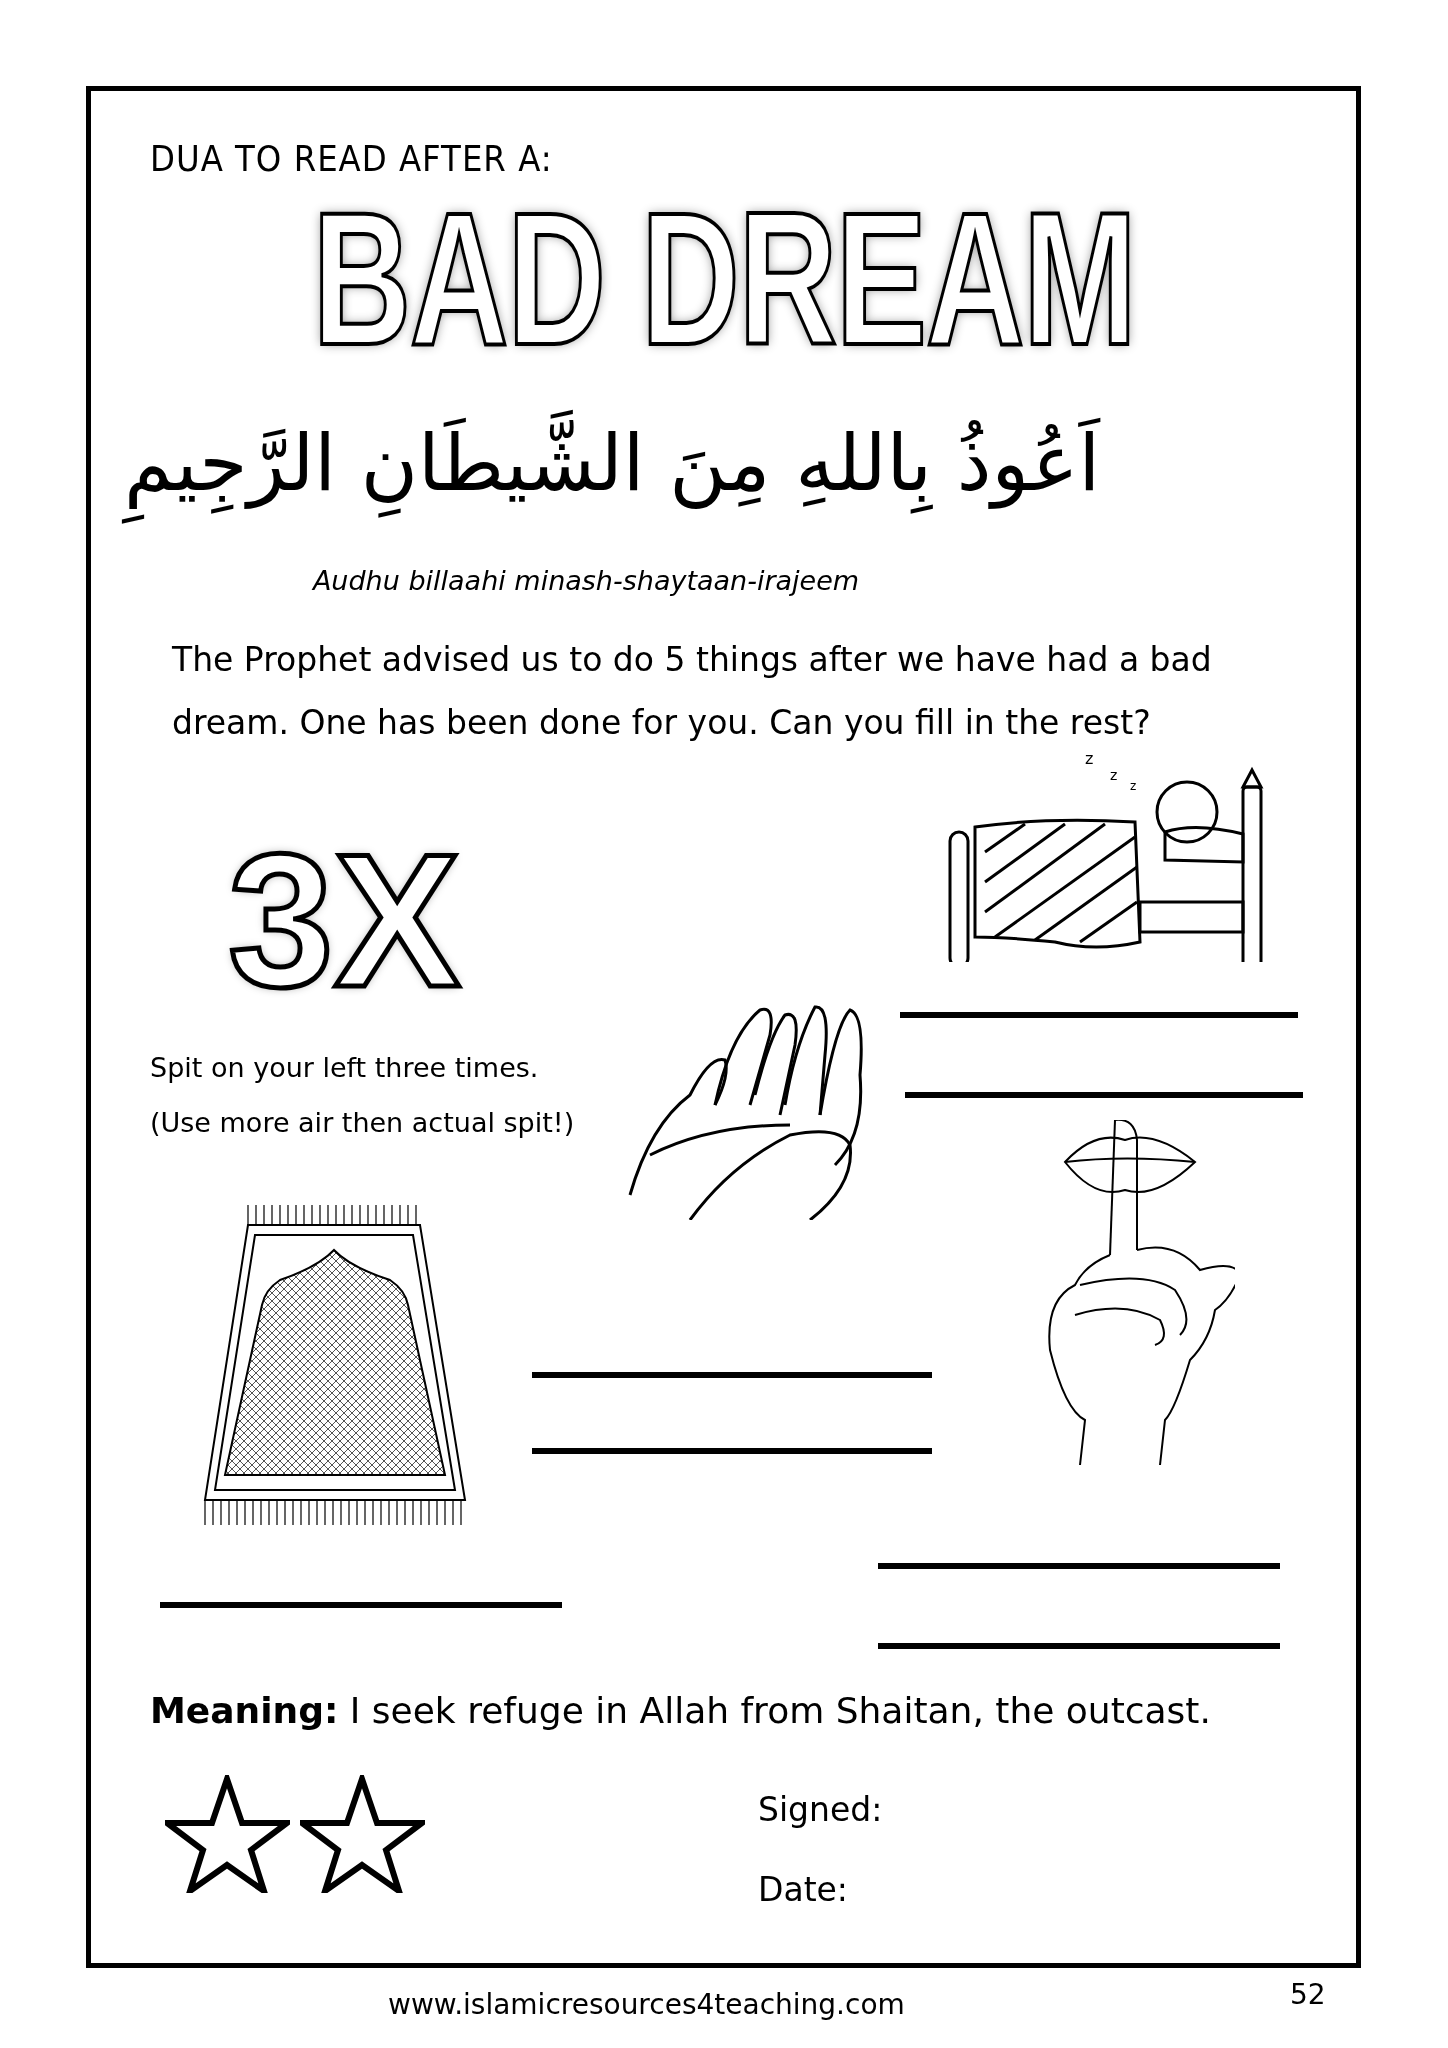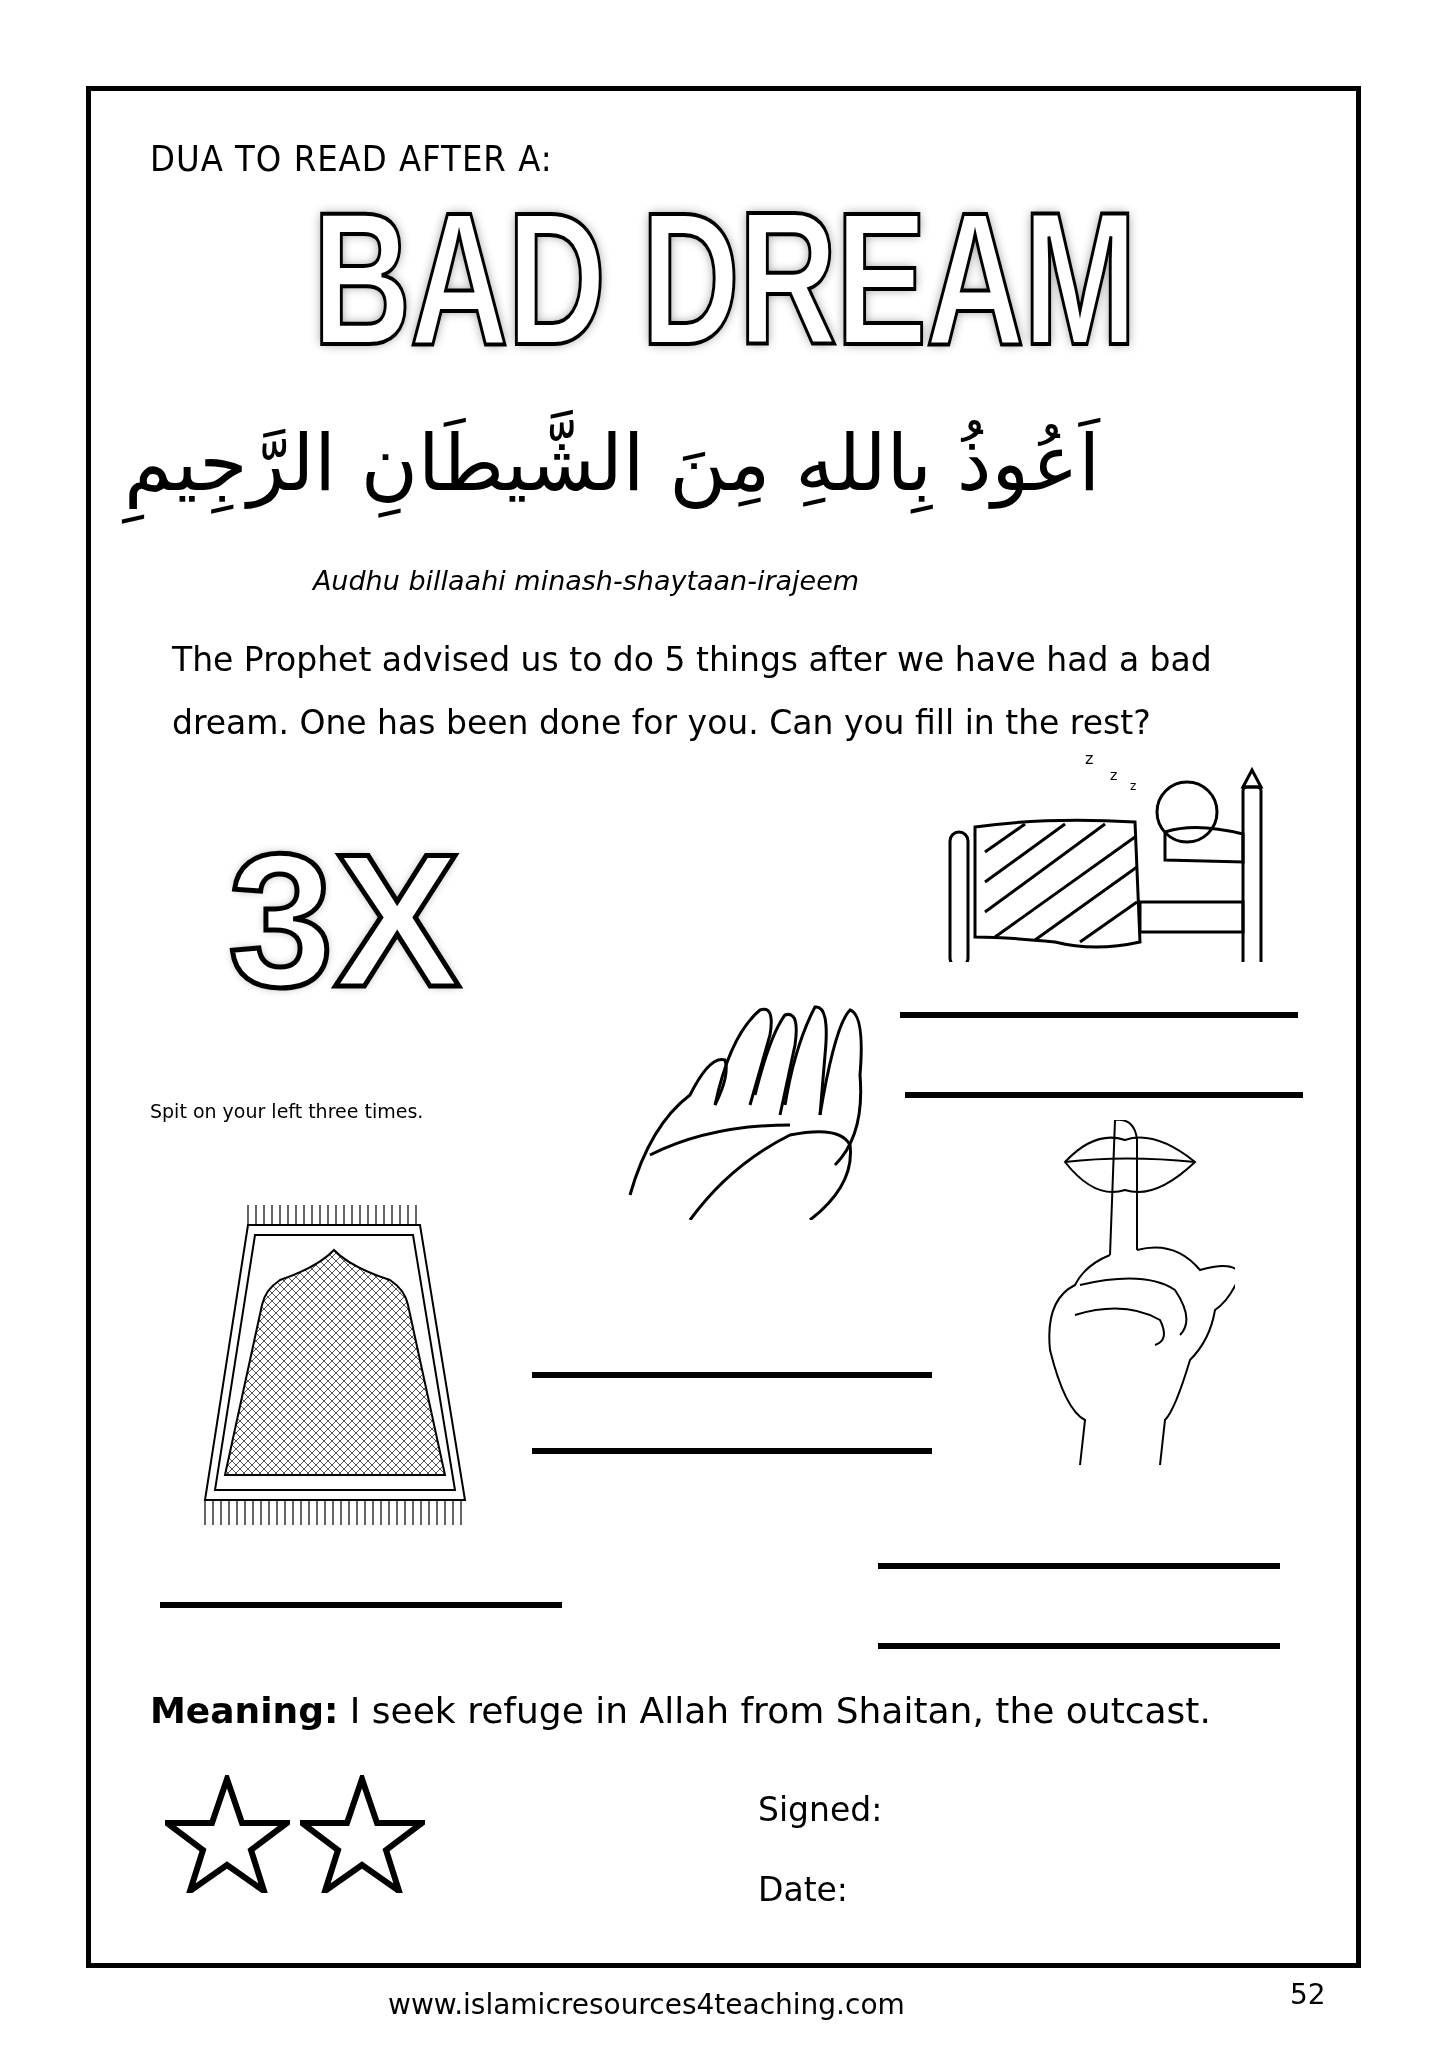--- a/index.html
+++ b/index.html
@@ -5,21 +5,21 @@
   html,body{margin:0;padding:0;background:#fff;}
   body{width:1448px;height:2048px;position:relative;overflow:hidden;font-family:"DejaVu Sans",sans-serif;color:#000;}
   .frame{position:absolute;left:86px;top:86px;width:1275px;height:1882px;border:5px solid #000;box-sizing:border-box;}
   .abs{position:absolute;}
   .subtitle{left:150px;top:138px;font-size:36px;letter-spacing:1px;font-family:"DejaVu Sans Condensed","DejaVu Sans",sans-serif;text-align:right;}
   .title{left:0;width:1448px;top:178px;text-align:center;font-family:"Liberation Sans",sans-serif;font-weight:bold;font-size:190px;line-height:200px;letter-spacing:-2px;color:#fff;-webkit-text-stroke:4px #000;text-shadow:0 0 12px rgba(0,0,0,0.45);transform:scaleX(0.72);}
   .arabic{left:0;width:1224px;top:418px;text-align:center;font-size:78px;font-family:"DejaVu Sans",sans-serif;direction:rtl;}
   .translit{left:0;width:1172px;top:565px;text-align:center;font-size:27px;font-style:italic;}
   .intro{left:172px;top:628px;width:1130px;font-size:33px;line-height:63px;font-family:"DejaVu Sans",sans-serif;}
   .threex{left:228px;top:825px;font-family:"Liberation Sans",sans-serif;font-size:190px;line-height:190px;color:#fff;-webkit-text-stroke:5px #000;text-shadow:0 0 10px rgba(0,0,0,0.4);font-weight:bold;}
-  .spit{left:150px;top:1084px;font-size:19px;line-height:55px;}
+  .spit{left:150px;top:1040px;font-size:27px;line-height:55px;}
   .line{position:absolute;height:6px;background:#000;}
   .meaning{left:150px;top:1690px;font-size:36px;}
   .meaning b{font-weight:bold;}
   .signed{left:758px;top:1770px;font-size:33px;line-height:80px;}
   .stars{left:165px;top:1775px;display:flex;gap:10px;}
   .footer-url{left:388px;top:1988px;font-size:28px;}
   .page-num{left:1290px;top:1978px;font-size:28px;}
   svg{display:block;}
 </style>
 </head>
@@ -31,20 +31,21 @@
 <div class="abs title">BAD DREAM</div>
 
 <div class="abs arabic">اَعُوذُ بِاللهِ مِنَ الشَّيطَانِ الرَّجِيمِ</div>
 <div class="abs translit">Audhu billaahi minash-shaytaan-irajeem</div>
 
 <div class="abs intro">The Prophet advised us to do 5 things after we have had a bad dream. One has been done for you. Can you fill in the rest?</div>
 
 <div class="abs threex">3X</div>
 <div class="abs spit">
   <div>Spit on your left three times.</div>
+  <div>(Use more air then actual spit!)</div>
 </div>
 
 <div class="abs" style="left:925px;top:752px;">
   <svg width="350" height="210" viewBox="0 0 350 210" fill="none" stroke="#000" stroke-width="3">
     <text x="160" y="12" font-size="16" fill="#000" stroke="none">z</text>
     <text x="185" y="28" font-size="14" fill="#000" stroke="none">z</text>
     <text x="205" y="38" font-size="12" fill="#000" stroke="none">z</text>
     <rect x="25" y="80" width="18" height="135" rx="9"></rect>
     <rect x="318" y="35" width="18" height="180" rx="4"></rect>
     <path d="M318 35 L327 18 L336 35 Z"></path>

